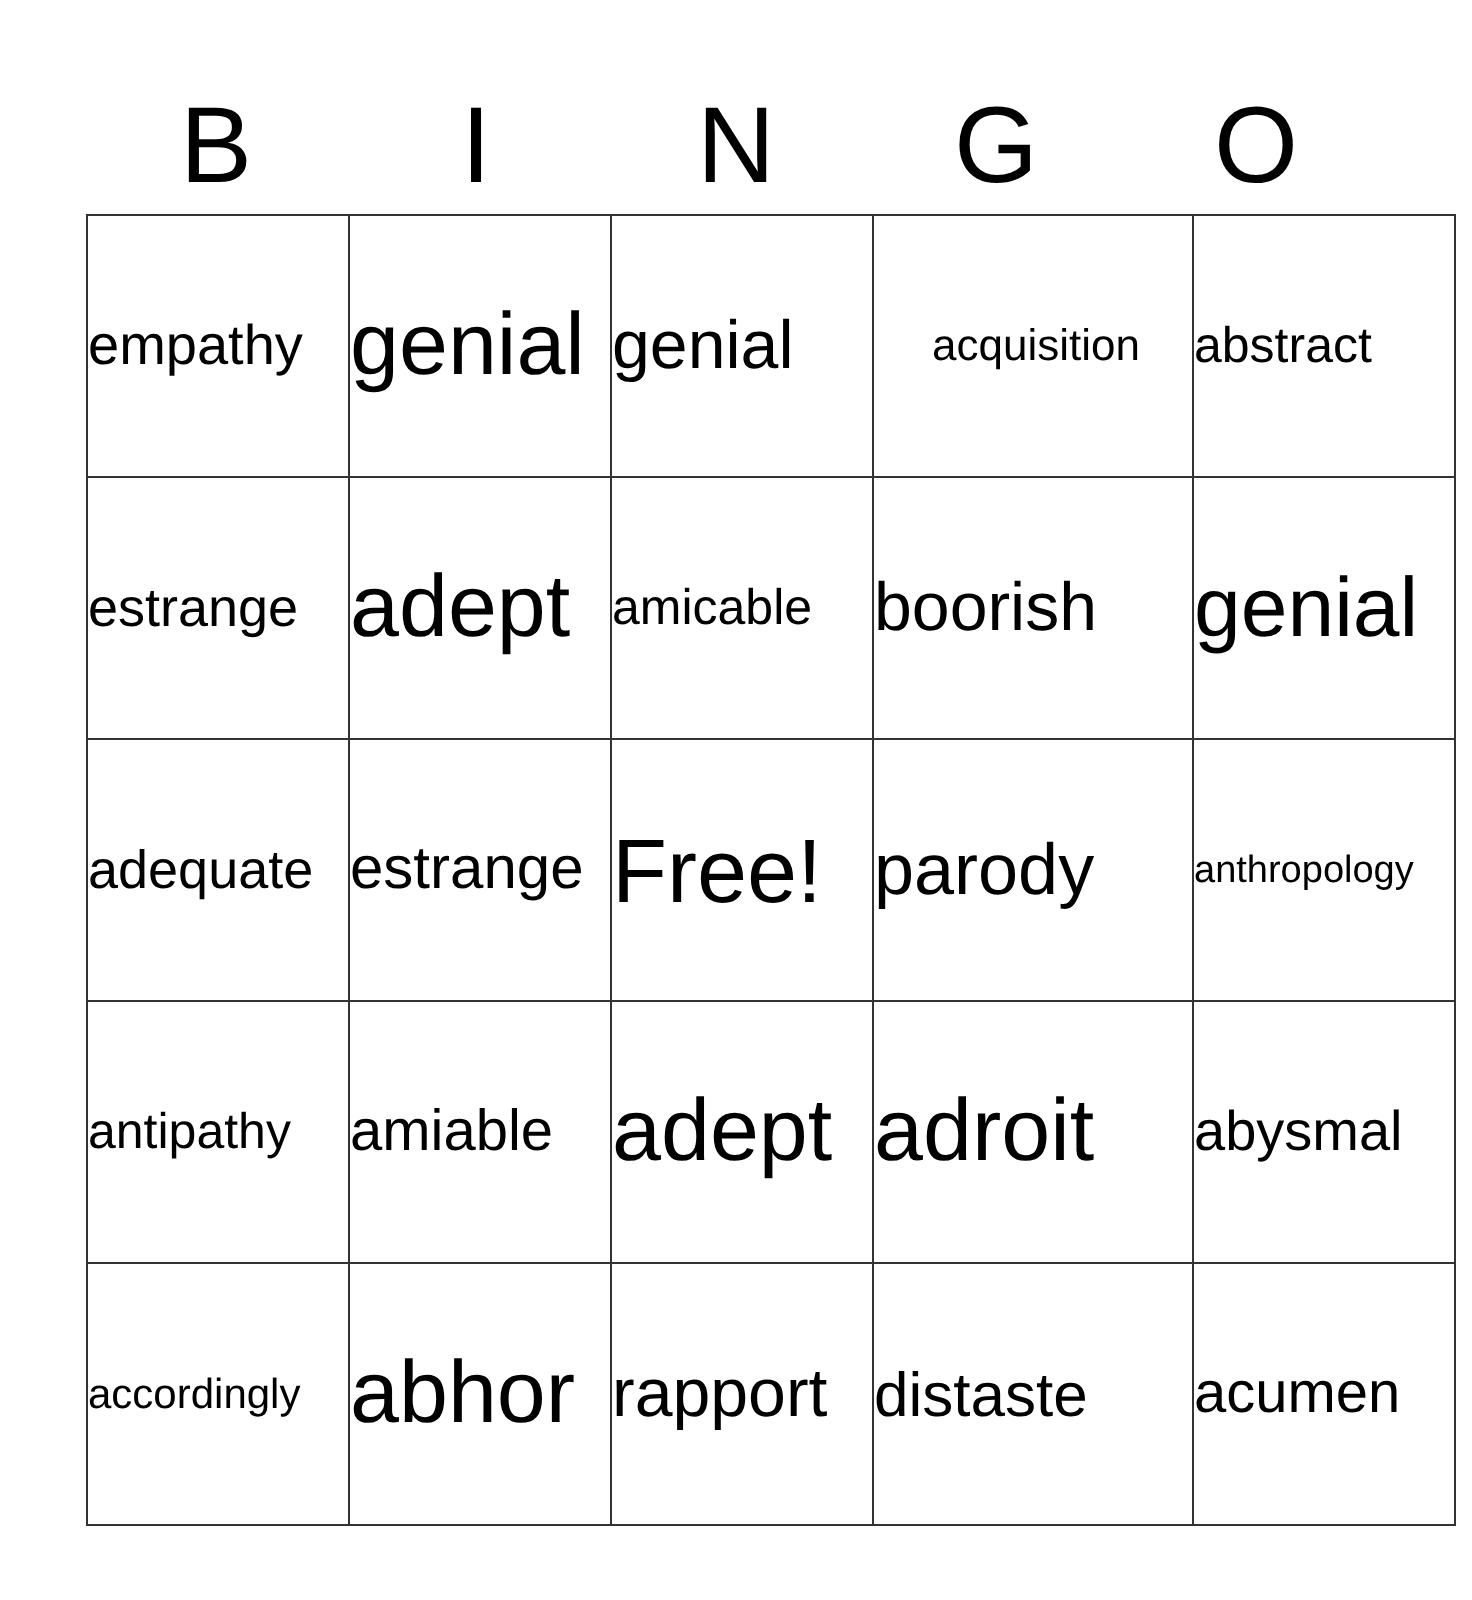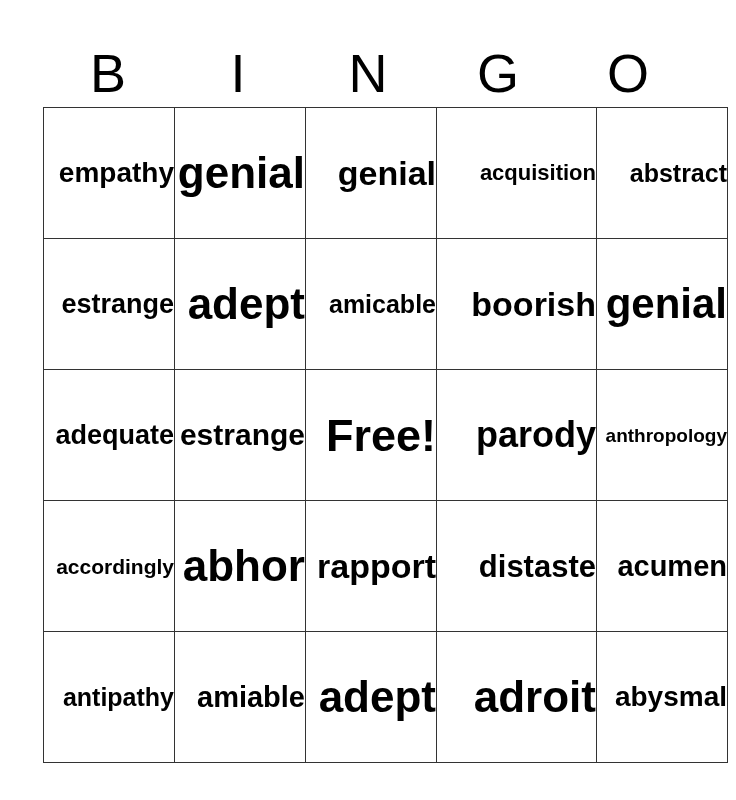--- a/index.html
+++ b/index.html
@@ -1,20 +1,20 @@
 <!DOCTYPE html>
 <html><head>
 <meta charset="utf-8">
 <style>
   html, body { margin: 0; padding: 0; background: #ffffff; }
   body { width: 736px; height: 800px; position: relative; font-family: "Liberation Sans", sans-serif; color: #000; overflow: hidden; }
   .header { position: absolute; left: 43px; top: 40px; width: 650px; height: 66px; display: flex; }
   .header-letter { width: 130px; text-align: center; font-size: 54px; line-height: 66px; }
   .grid { position: absolute; left: 43px; top: 107px; width: 650px; height: 650px; border-collapse: collapse; table-layout: fixed; }
-  .grid td { width: 130px; height: 130px; border: 1.5px solid #333; text-align: right; vertical-align: middle; padding: 0; white-space: nowrap; overflow: hidden; line-height: 1; font-weight: bold; }
+  .grid td { width: 130px; height: 130px; border: 1.5px solid #333; text-align: left; vertical-align: middle; padding: 0; white-space: nowrap; overflow: hidden; line-height: 1; }
 </style>
 </head>
 <body>
 
 <div class="header">
   <div class="header-letter">B</div>
   <div class="header-letter">I</div>
   <div class="header-letter">N</div>
   <div class="header-letter">G</div>
   <div class="header-letter">O</div>
@@ -37,27 +37,27 @@
         <td style="font-size: 42px;">genial</td>
       </tr>
       <tr>
         <td style="font-size: 27px;">adequate</td>
         <td style="font-size: 30px;">estrange</td>
         <td style="font-size: 45px;">Free!</td>
         <td style="font-size: 36px;">parody</td>
         <td style="font-size: 19px;">anthropology</td>
       </tr>
       <tr>
+        <td style="font-size: 25px;">antipathy</td>
+        <td style="font-size: 29px;">amiable</td>
+        <td style="font-size: 44px;">adept</td>
+        <td style="font-size: 44px;">adroit</td>
+        <td style="font-size: 28px;">abysmal</td>
+      </tr>
+      <tr>
         <td style="font-size: 21px;">accordingly</td>
         <td style="font-size: 44px;">abhor</td>
         <td style="font-size: 34px;">rapport</td>
         <td style="font-size: 31px;">distaste</td>
         <td style="font-size: 29px;">acumen</td>
       </tr>
-      <tr>
-        <td style="font-size: 25px;">antipathy</td>
-        <td style="font-size: 29px;">amiable</td>
-        <td style="font-size: 44px;">adept</td>
-        <td style="font-size: 44px;">adroit</td>
-        <td style="font-size: 28px;">abysmal</td>
-      </tr>
     </tbody>
 </table>
 
 </body></html>

